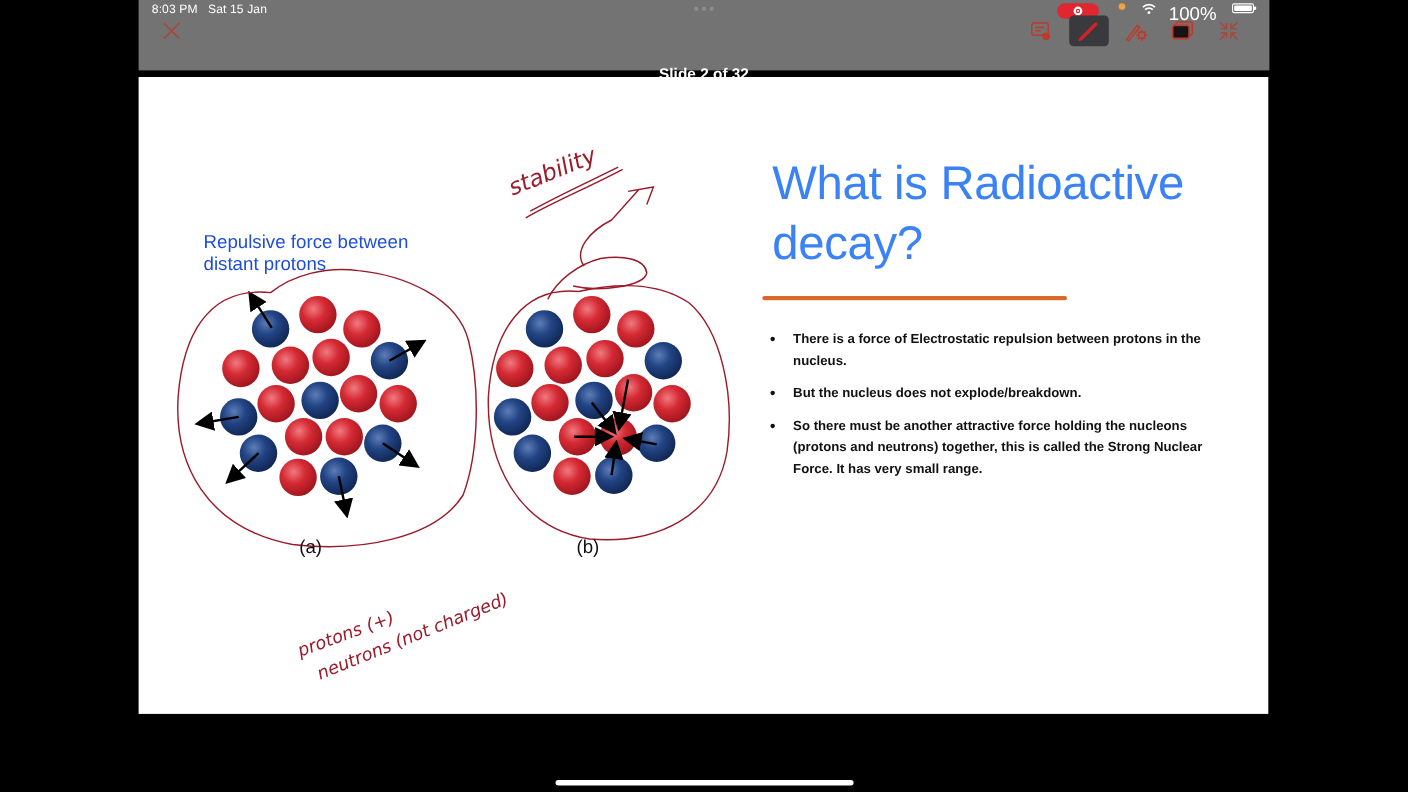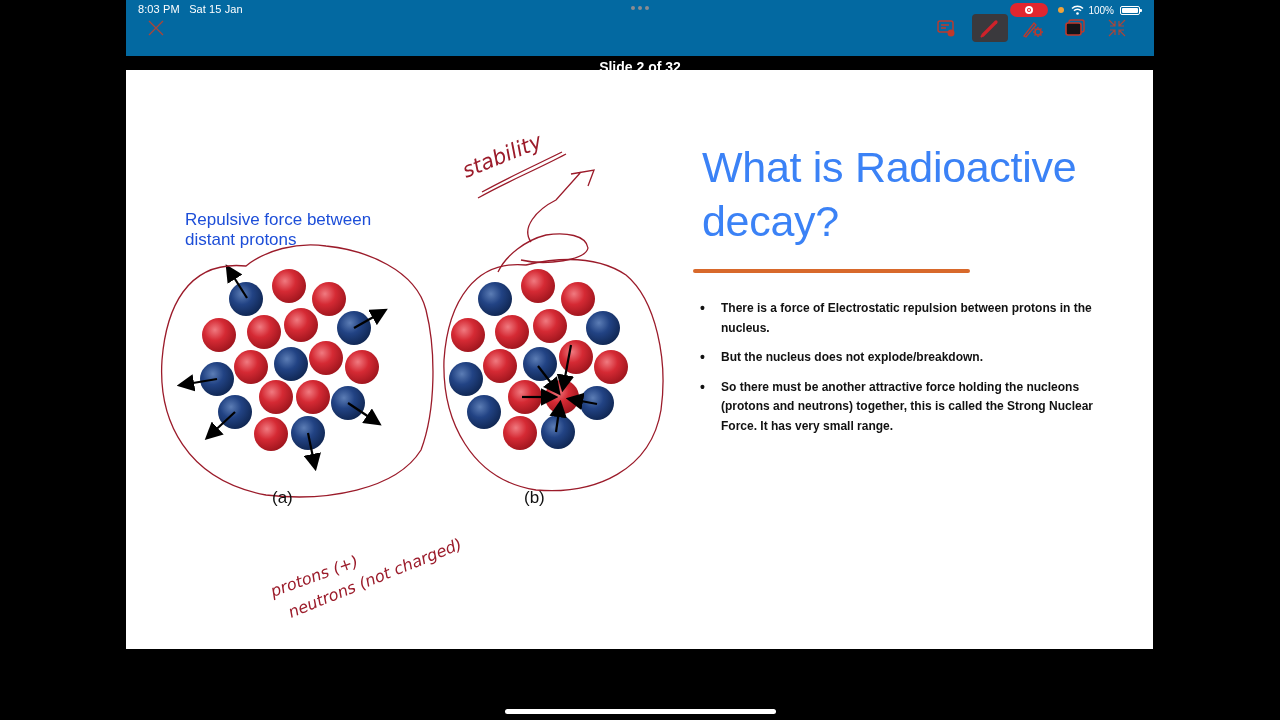--- a/index.html
+++ b/index.html
@@ -1,19 +1,19 @@
 <!DOCTYPE html>
 <html><head>
 <meta charset="utf-8">
 <style>
   html, body { margin:0; padding:0; }
   body { width:1280px; height:720px; background:#000; position:relative; overflow:hidden; font-family:"Liberation Sans", sans-serif; }
-  .topbar { position:absolute; left:126px; top:0; width:1028px; height:56px; background:#0369a1; }
+  .topbar { position:absolute; left:126px; top:0; width:1028px; height:64px; background:#737373; }
   .status-time { position:absolute; left:12px; top:3px; color:#fff; font-size:11px; letter-spacing:0.1px; }
-  .status-right { position:absolute; right:14px; top:3px; display:flex; align-items:center; gap:4px; color:#fff; font-size:10px; }
+  .status-right { position:absolute; right:14px; top:3px; display:flex; gap:12px; color:#fff; font-size:17px; }
   .rec-pill { width:38px; height:14px; border-radius:7px; background:#e0262f; display:flex; align-items:center; justify-content:center; margin-right:6px; }
   .rec-dot { width:8px; height:8px; border-radius:50%; border:2px solid #fff; box-sizing:border-box; position:relative; }
   .rec-dot::after { content:""; position:absolute; left:1px; top:1px; width:2px; height:2px; background:#fff; border-radius:50%; }
   .orange-dot { width:6px; height:6px; border-radius:50%; background:#f0a33a; margin-right:3px; }
   .battery { width:20px; height:9px; border:1px solid #fff; border-radius:2px; padding:1px; box-sizing:border-box; position:relative; margin-left:2px; }
   .battery::before { content:""; display:block; width:100%; height:100%; background:#fff; border-radius:1px; }
   .battery::after { content:""; position:absolute; right:-3px; top:2px; width:2px; height:3px; background:#fff; border-radius:0 1px 1px 0; }
   .close-btn { position:absolute; left:20px; top:18px; width:20px; height:20px; cursor:pointer; }
   .dots { position:absolute; left:505px; top:6px; display:flex; gap:3px; }
   .dots span { width:4px; height:4px; border-radius:50%; background:#8c8c90; display:block; }

